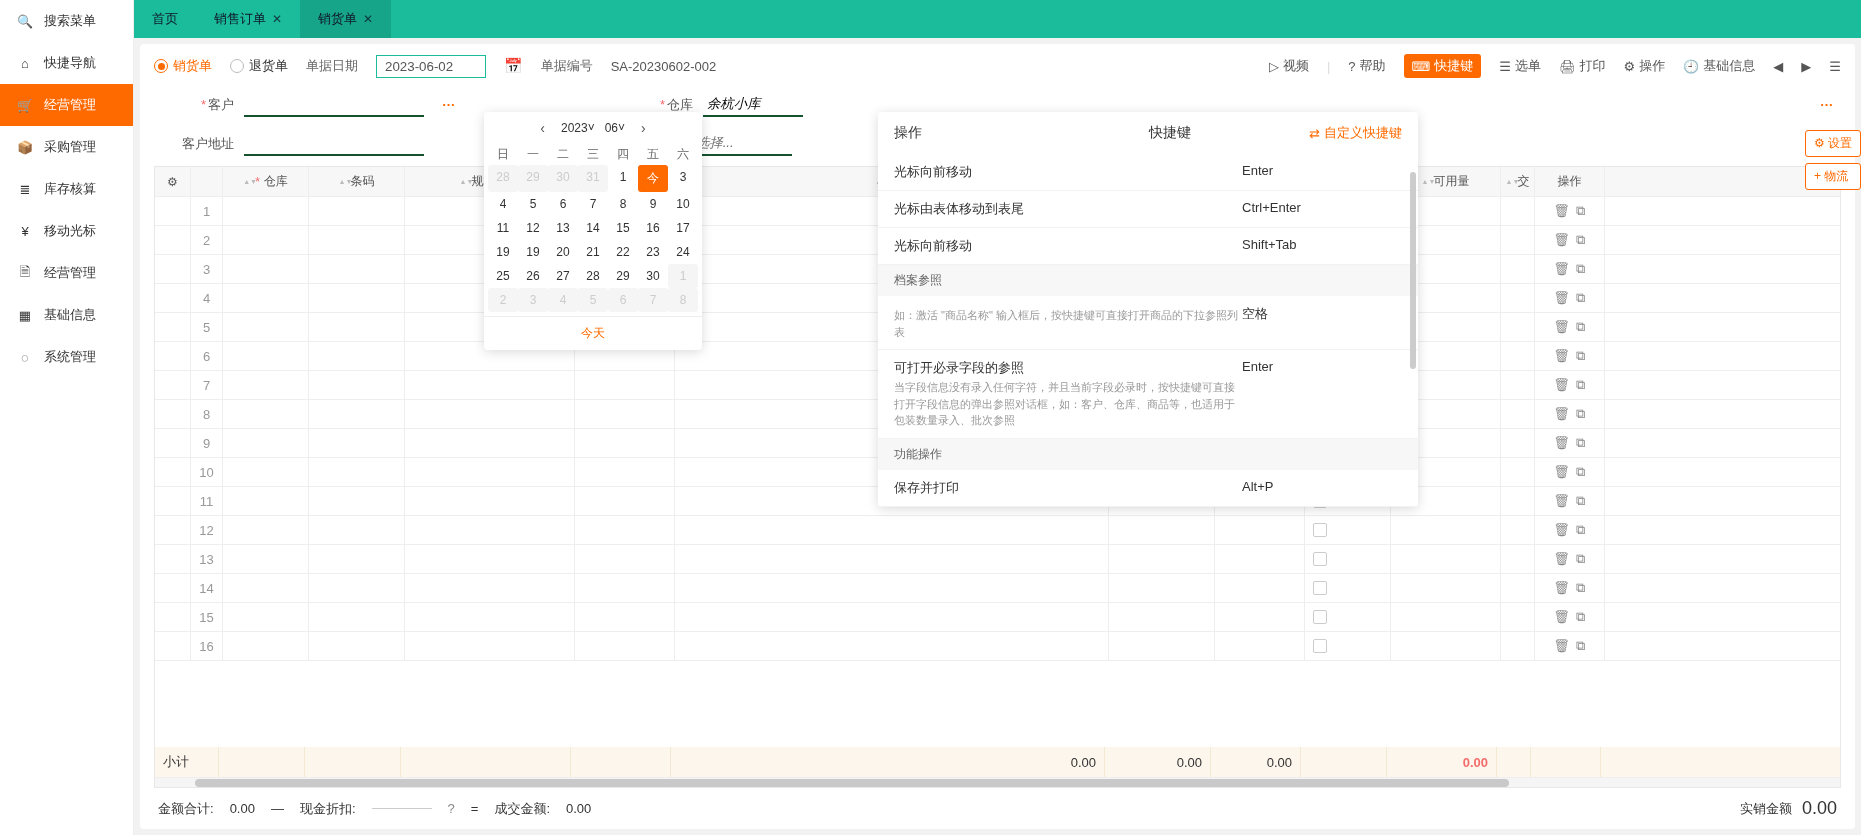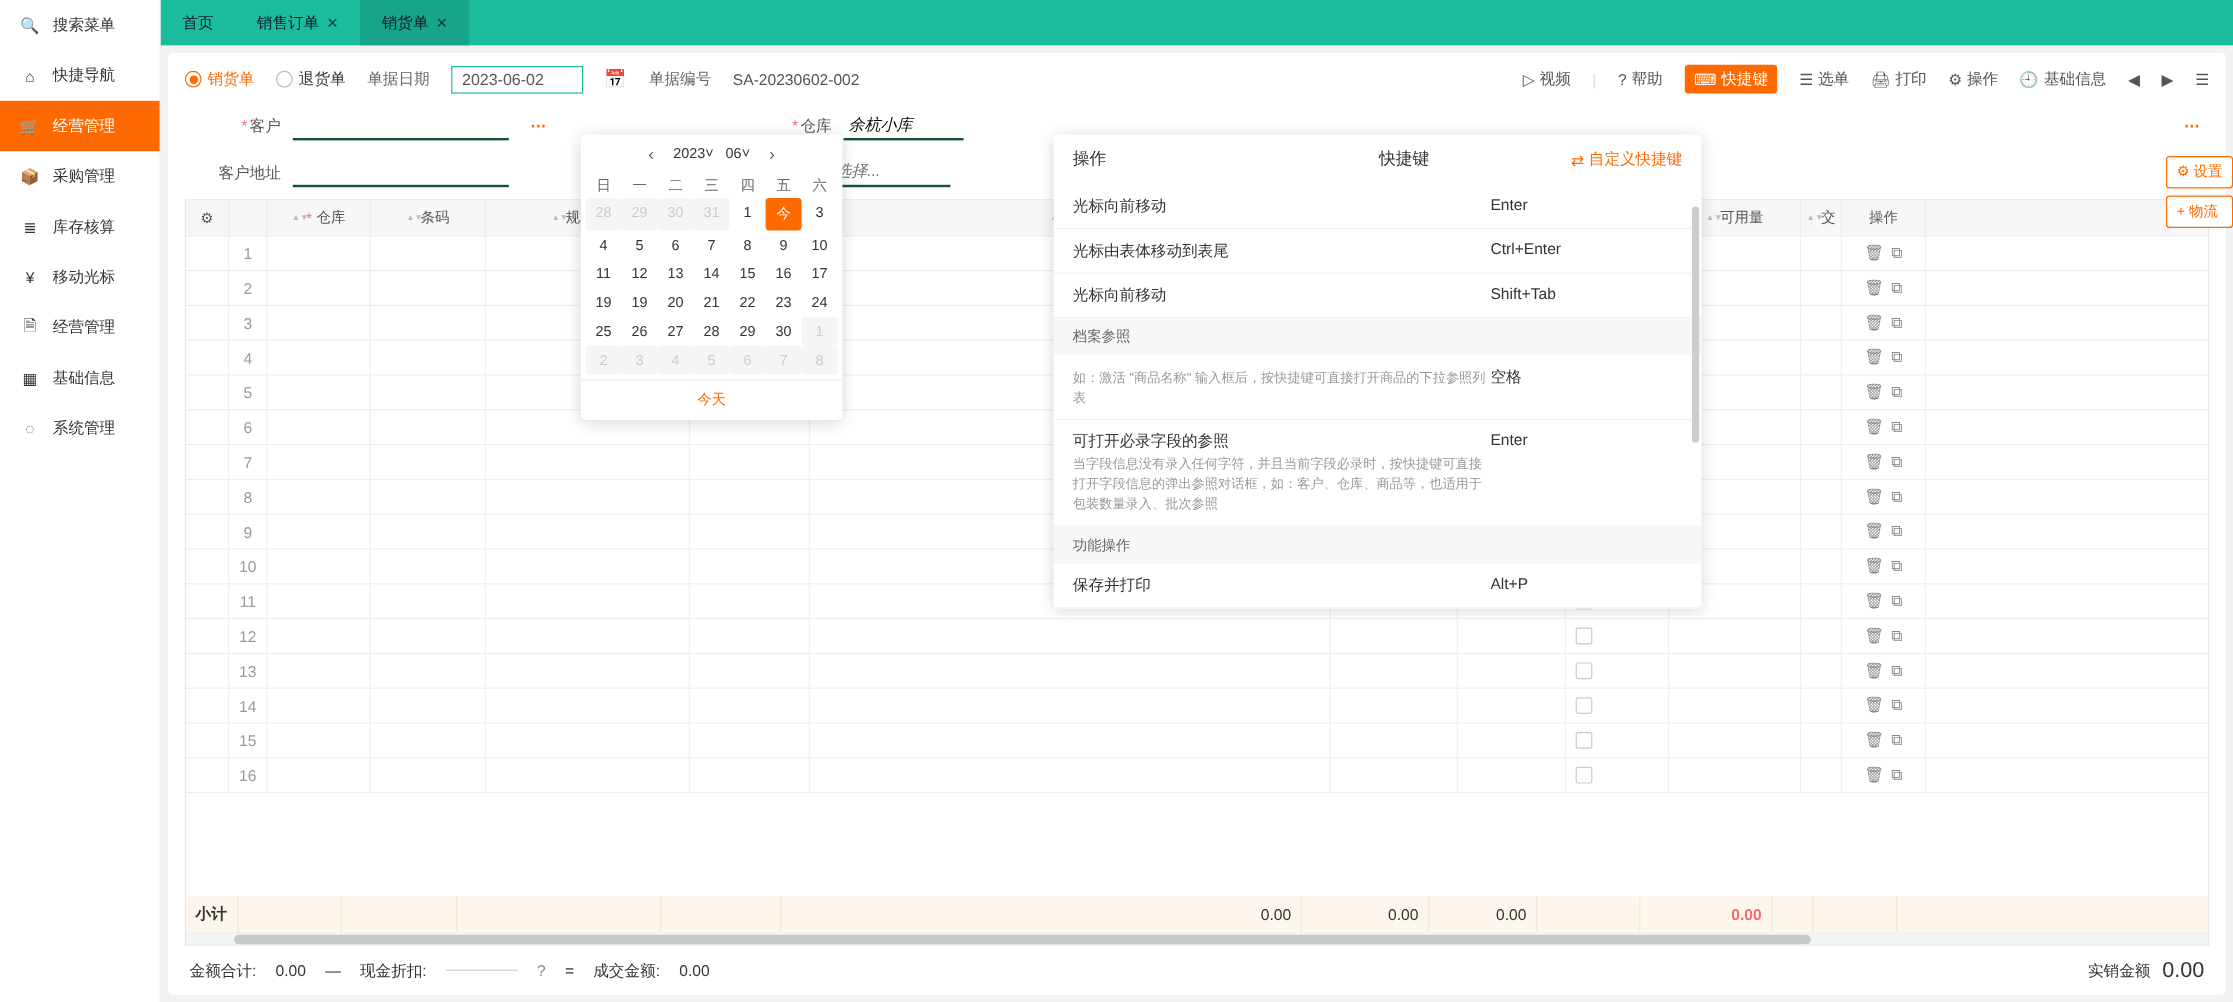--- a/index.html
+++ b/index.html
@@ -584,21 +584,21 @@
                 <div class="td" style="width: 34px;"></div>
                 <div class="td" style="width: 70px;">
                   <span class="row-ops">
                     <span>🗑</span>
                     <span>⧉</span>
                   </span>
                 </div>
               </div>
             </div>
           <div class="subtotal" id="subtotal">
-              <div class="td" style="width: 44px; font-weight: bold;">小计</div>
+              <div class="td" style="width: 64px;">小计</div>
               <div class="td" style="width: 86px;"></div>
               <div class="td" style="width: 96px;"></div>
               <div class="td" style="width: 170px;"></div>
               <div class="td" style="width: 100px;"></div>
               <div class="td num-r" style="width: 434px;">0.00</div>
               <div class="td num-r" style="width: 106px;">0.00</div>
               <div class="td num-r" style="width: 90px;">0.00</div>
               <div class="td" style="width: 86px;"></div>
               <div class="td num-r red" style="width: 110px;">0.00</div>
               <div class="td" style="width: 34px;"></div>

